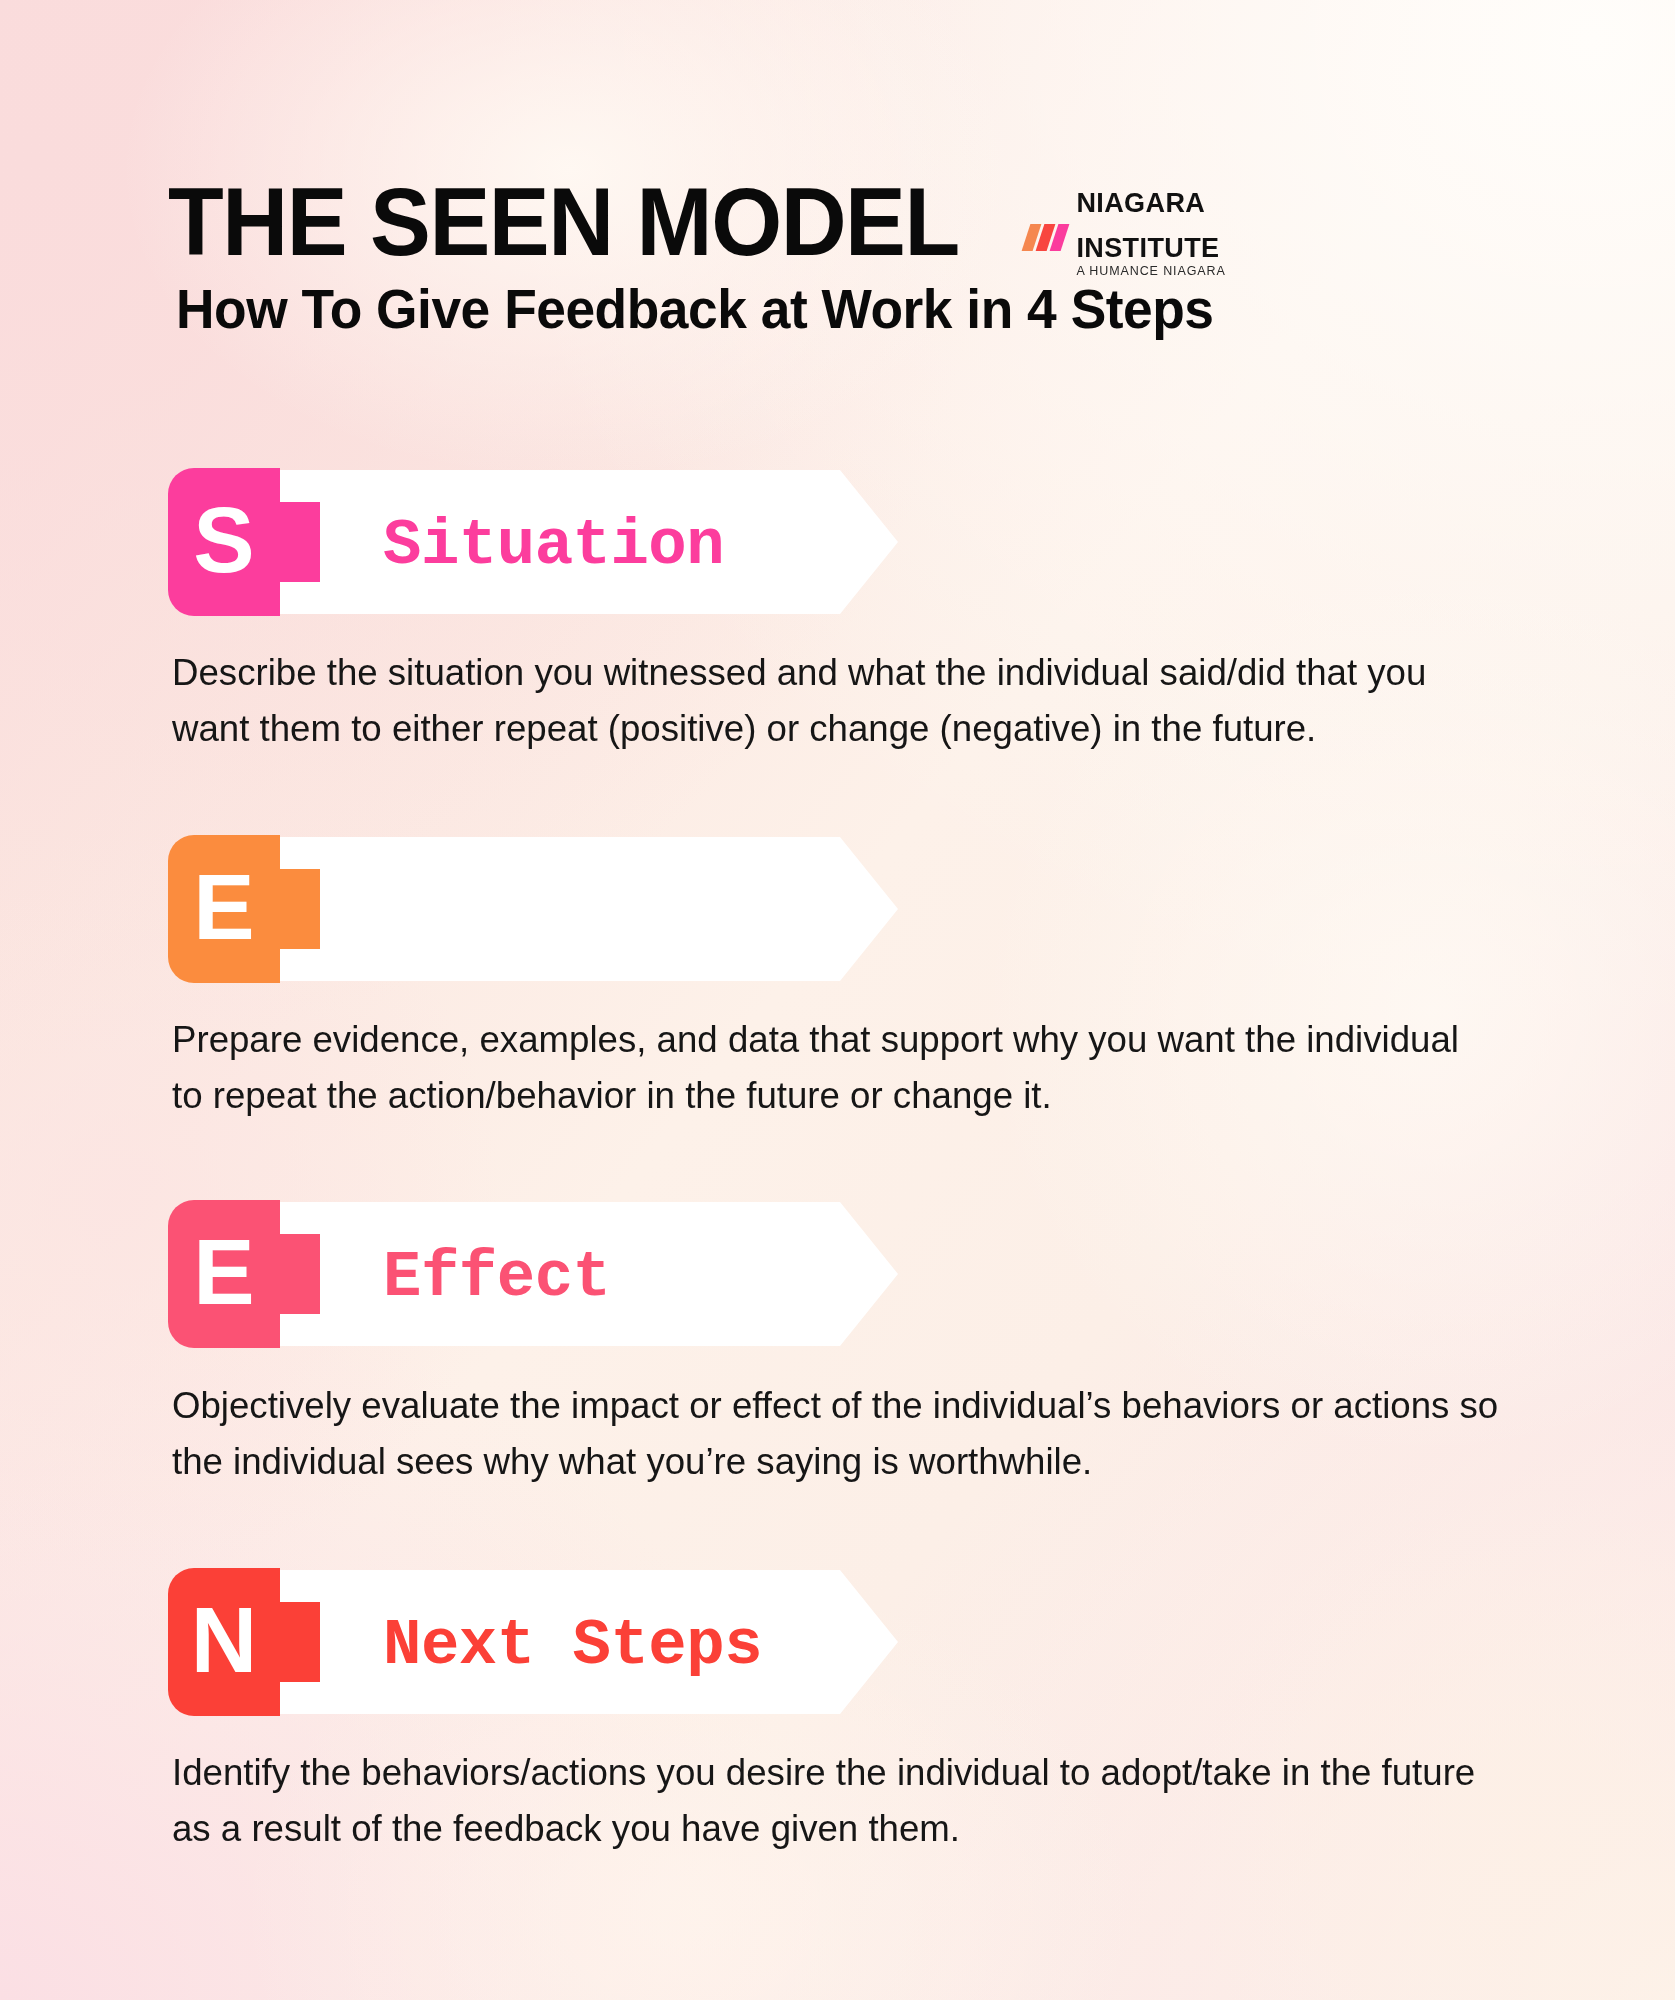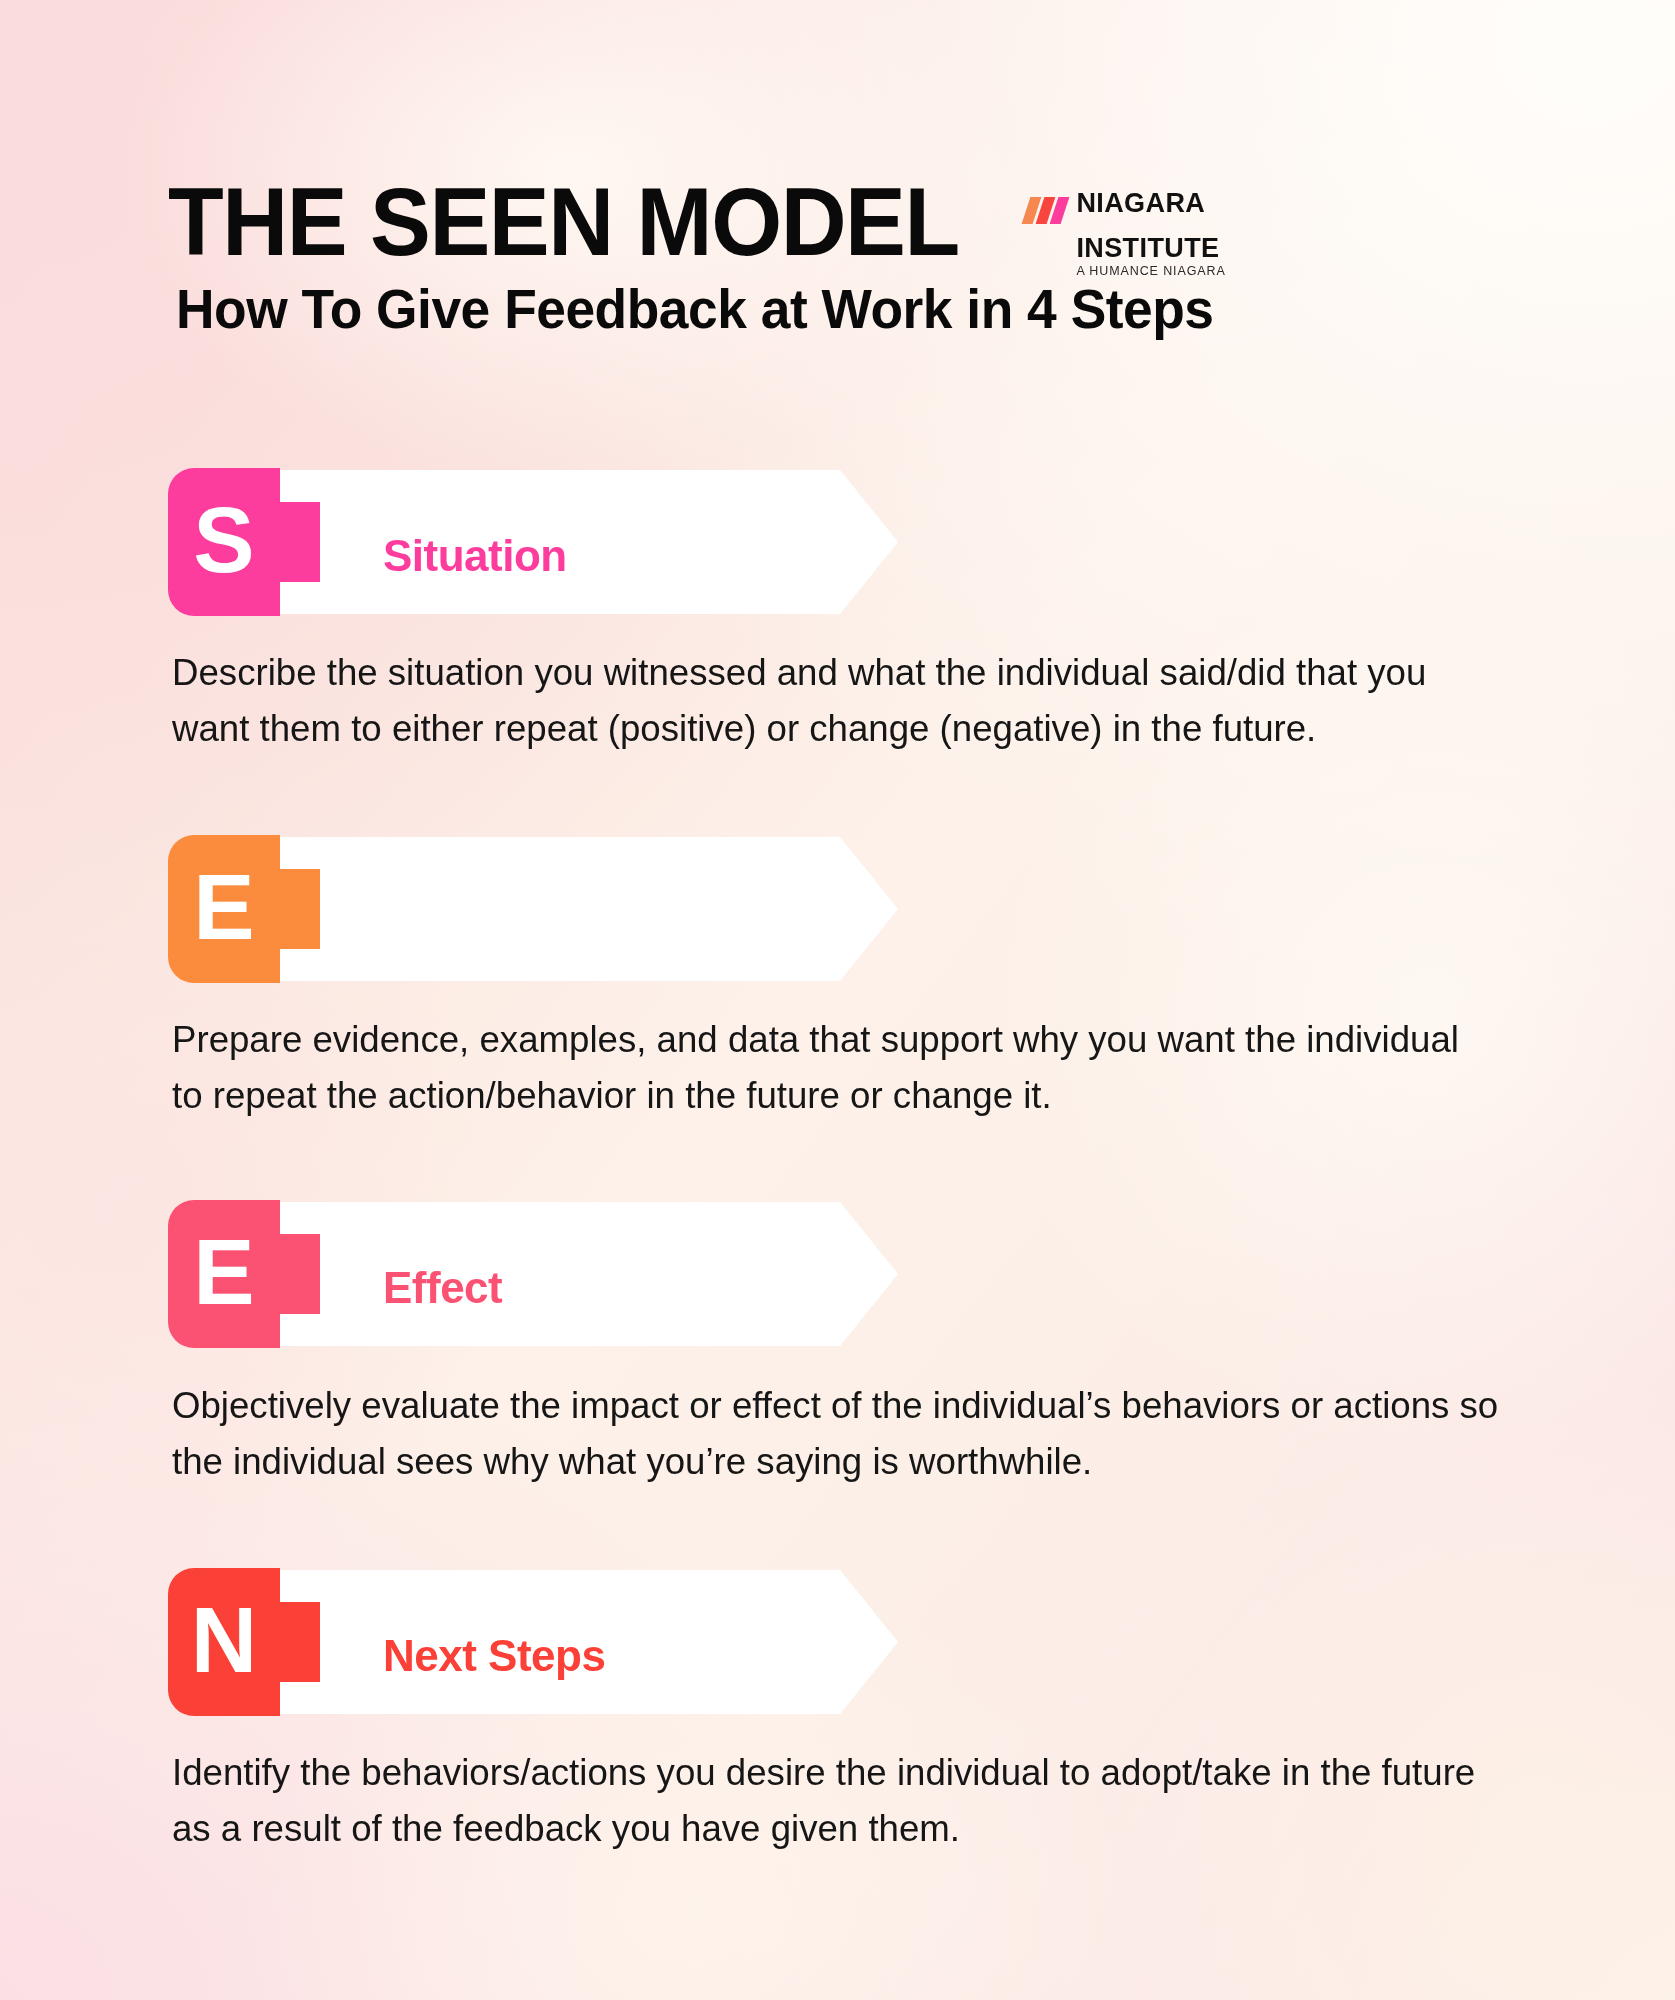--- a/index.html
+++ b/index.html
@@ -60,21 +60,21 @@
     transform: scaleX(0.95);
     transform-origin: left center;
     white-space: nowrap;
     margin: 0;
   }
 
   .logo {
     margin-left: 26px;
     margin-top: 12px;
     display: flex;
-    align-items: flex-start;
+    align-items: center;
   }
   .logo-bars { display: flex; margin-right: 8px; margin-top: 7px; }
   .logo-bars i {
     display: block;
     width: 11px;
     height: 27px;
     margin-right: 3px;
     transform: skewX(-18deg);
   }
   .logo-text { line-height: 1; }
@@ -163,27 +163,27 @@
     font-weight: 700;
     font-size: 92px;
     line-height: 1;
     color: #ffffff;
     padding-bottom: 4px;
     box-sizing: border-box;
   }
   .banner-label {
     position: absolute;
     left: 215px;
-    top: 14px;
+    top: 4px;
     height: 148px;
     display: flex;
     align-items: center;
-    font-family: Liberation Sans, sans-serif;
-    font-weight: 700;
-    font-size: 44px;
+    font-family: Liberation Mono, monospace;
+    font-weight: 700;
+    font-size: 64px;
     letter-spacing: -0.5px;
     line-height: 1;
     white-space: nowrap;
     padding-bottom: 6px;
   }
 
   .step-body {
     position: absolute;
     left: 172px;
     width: 1340px;

